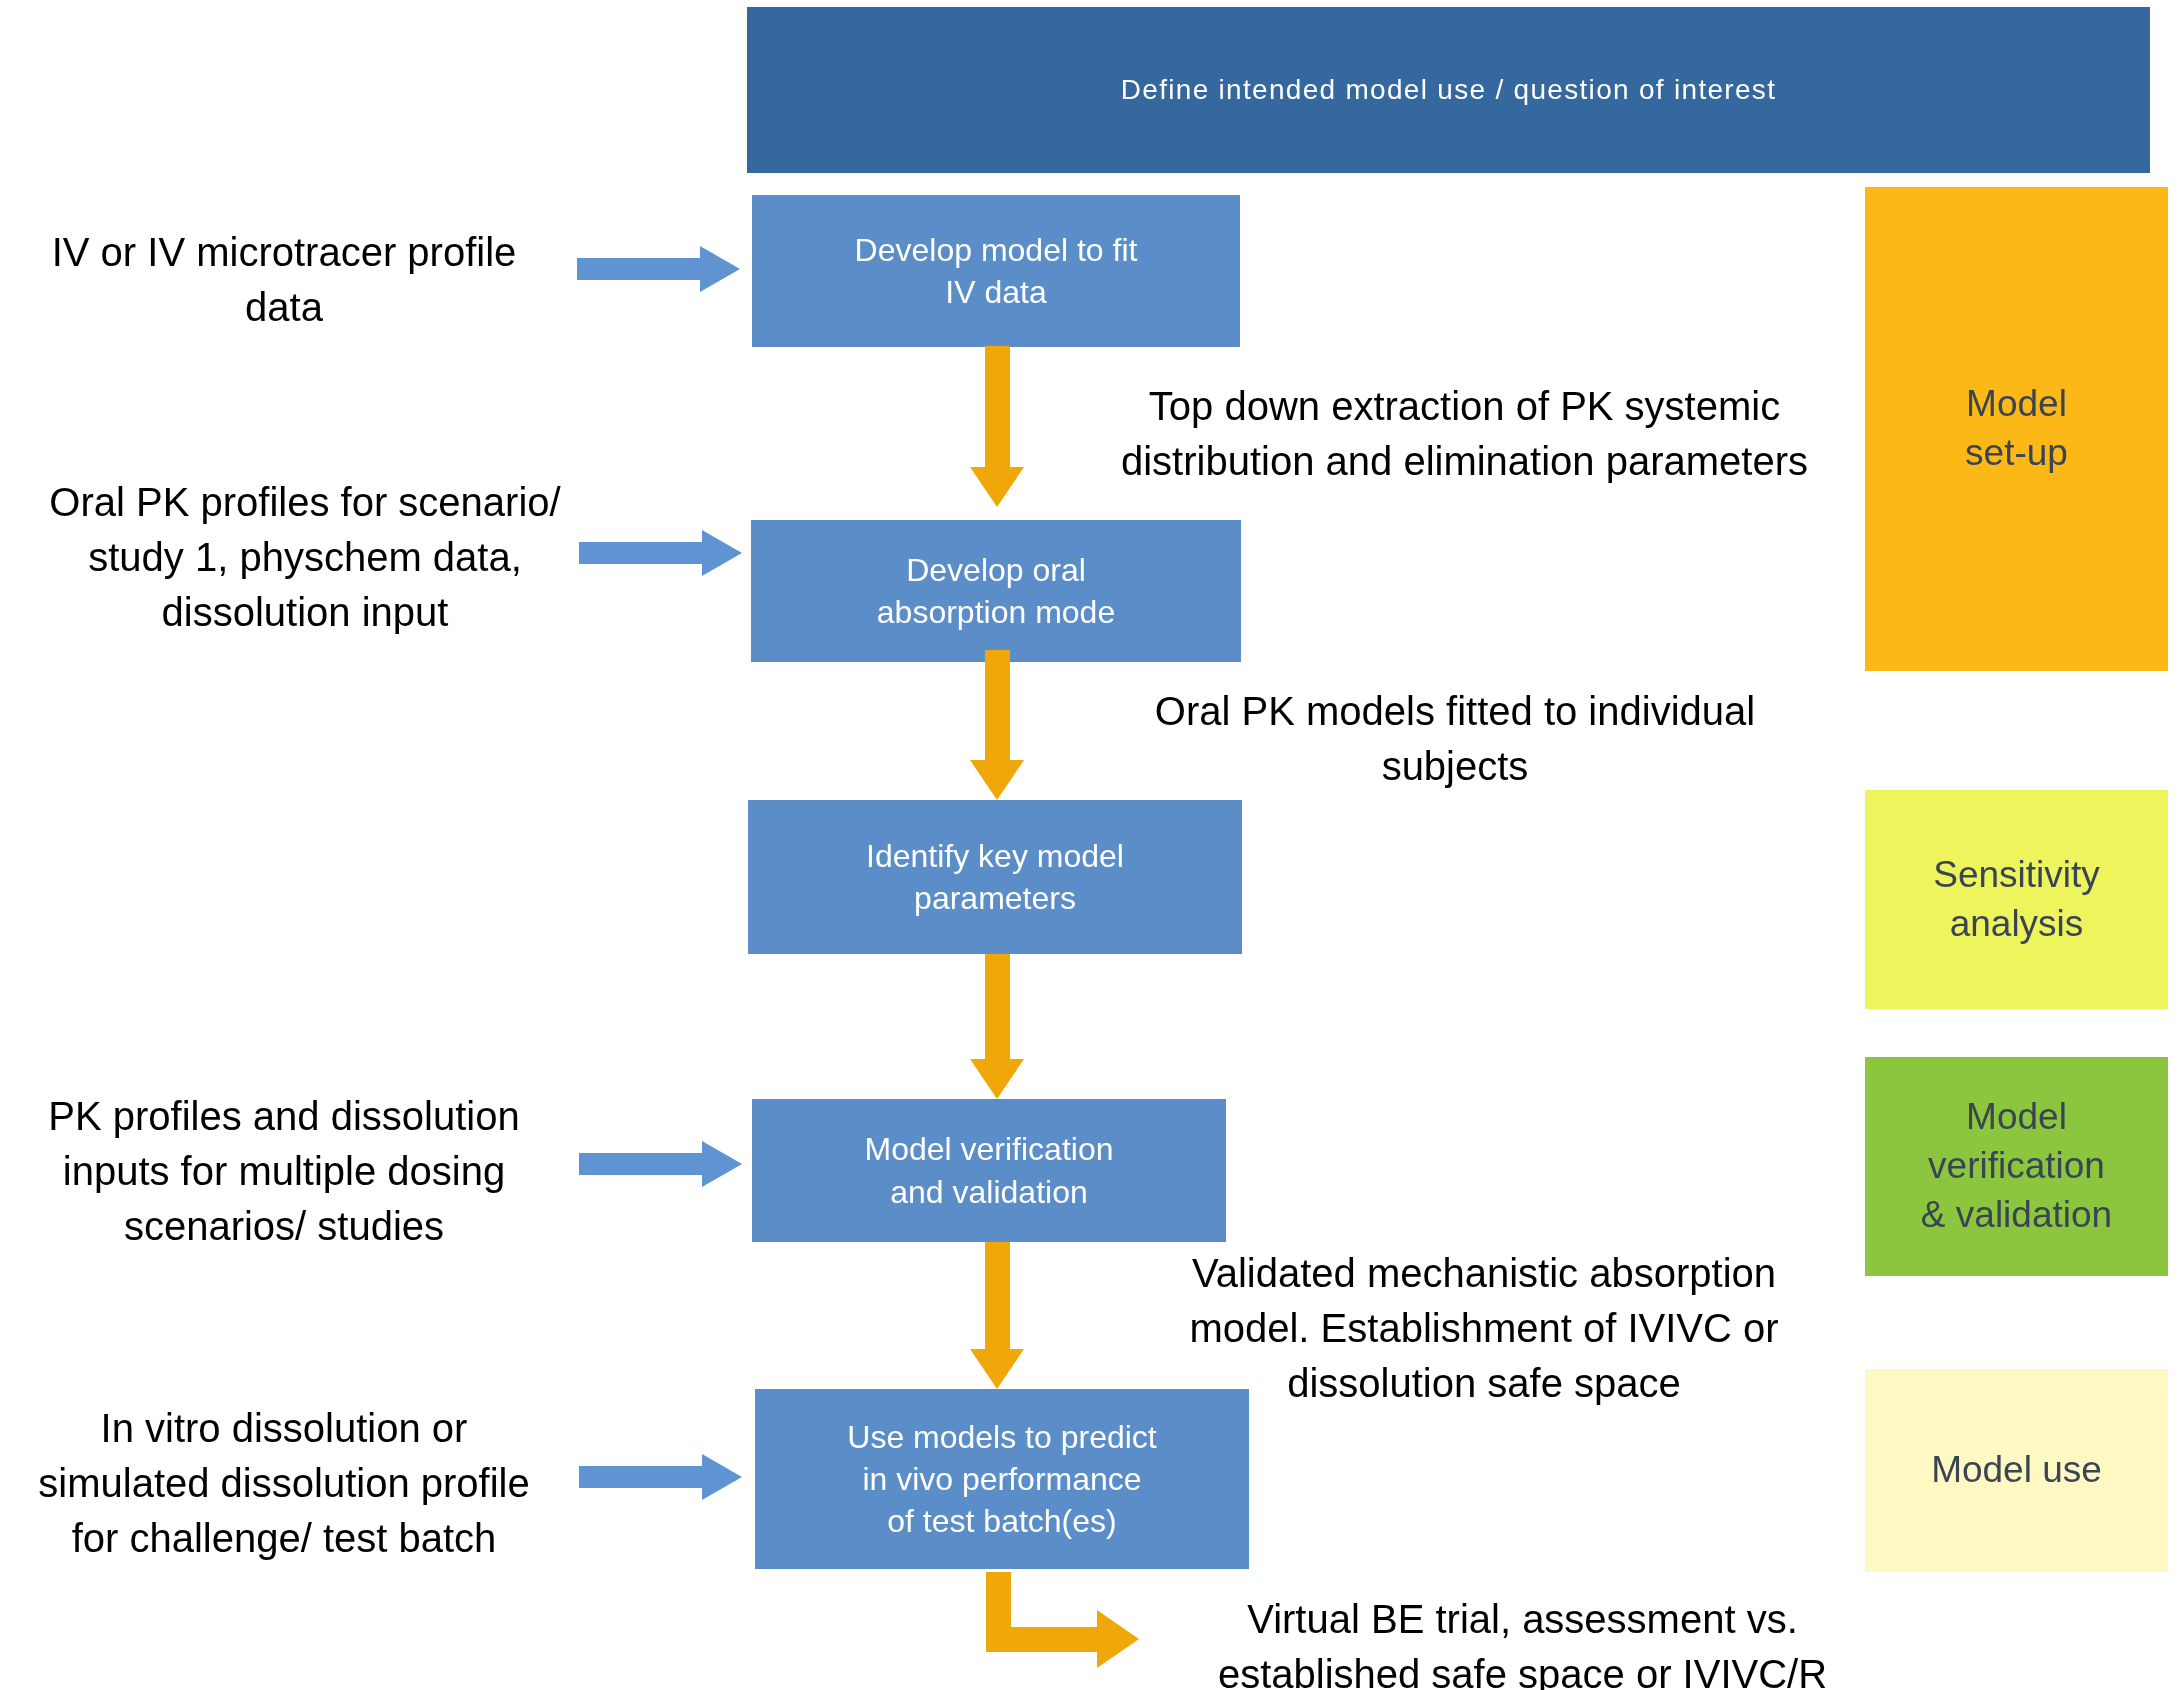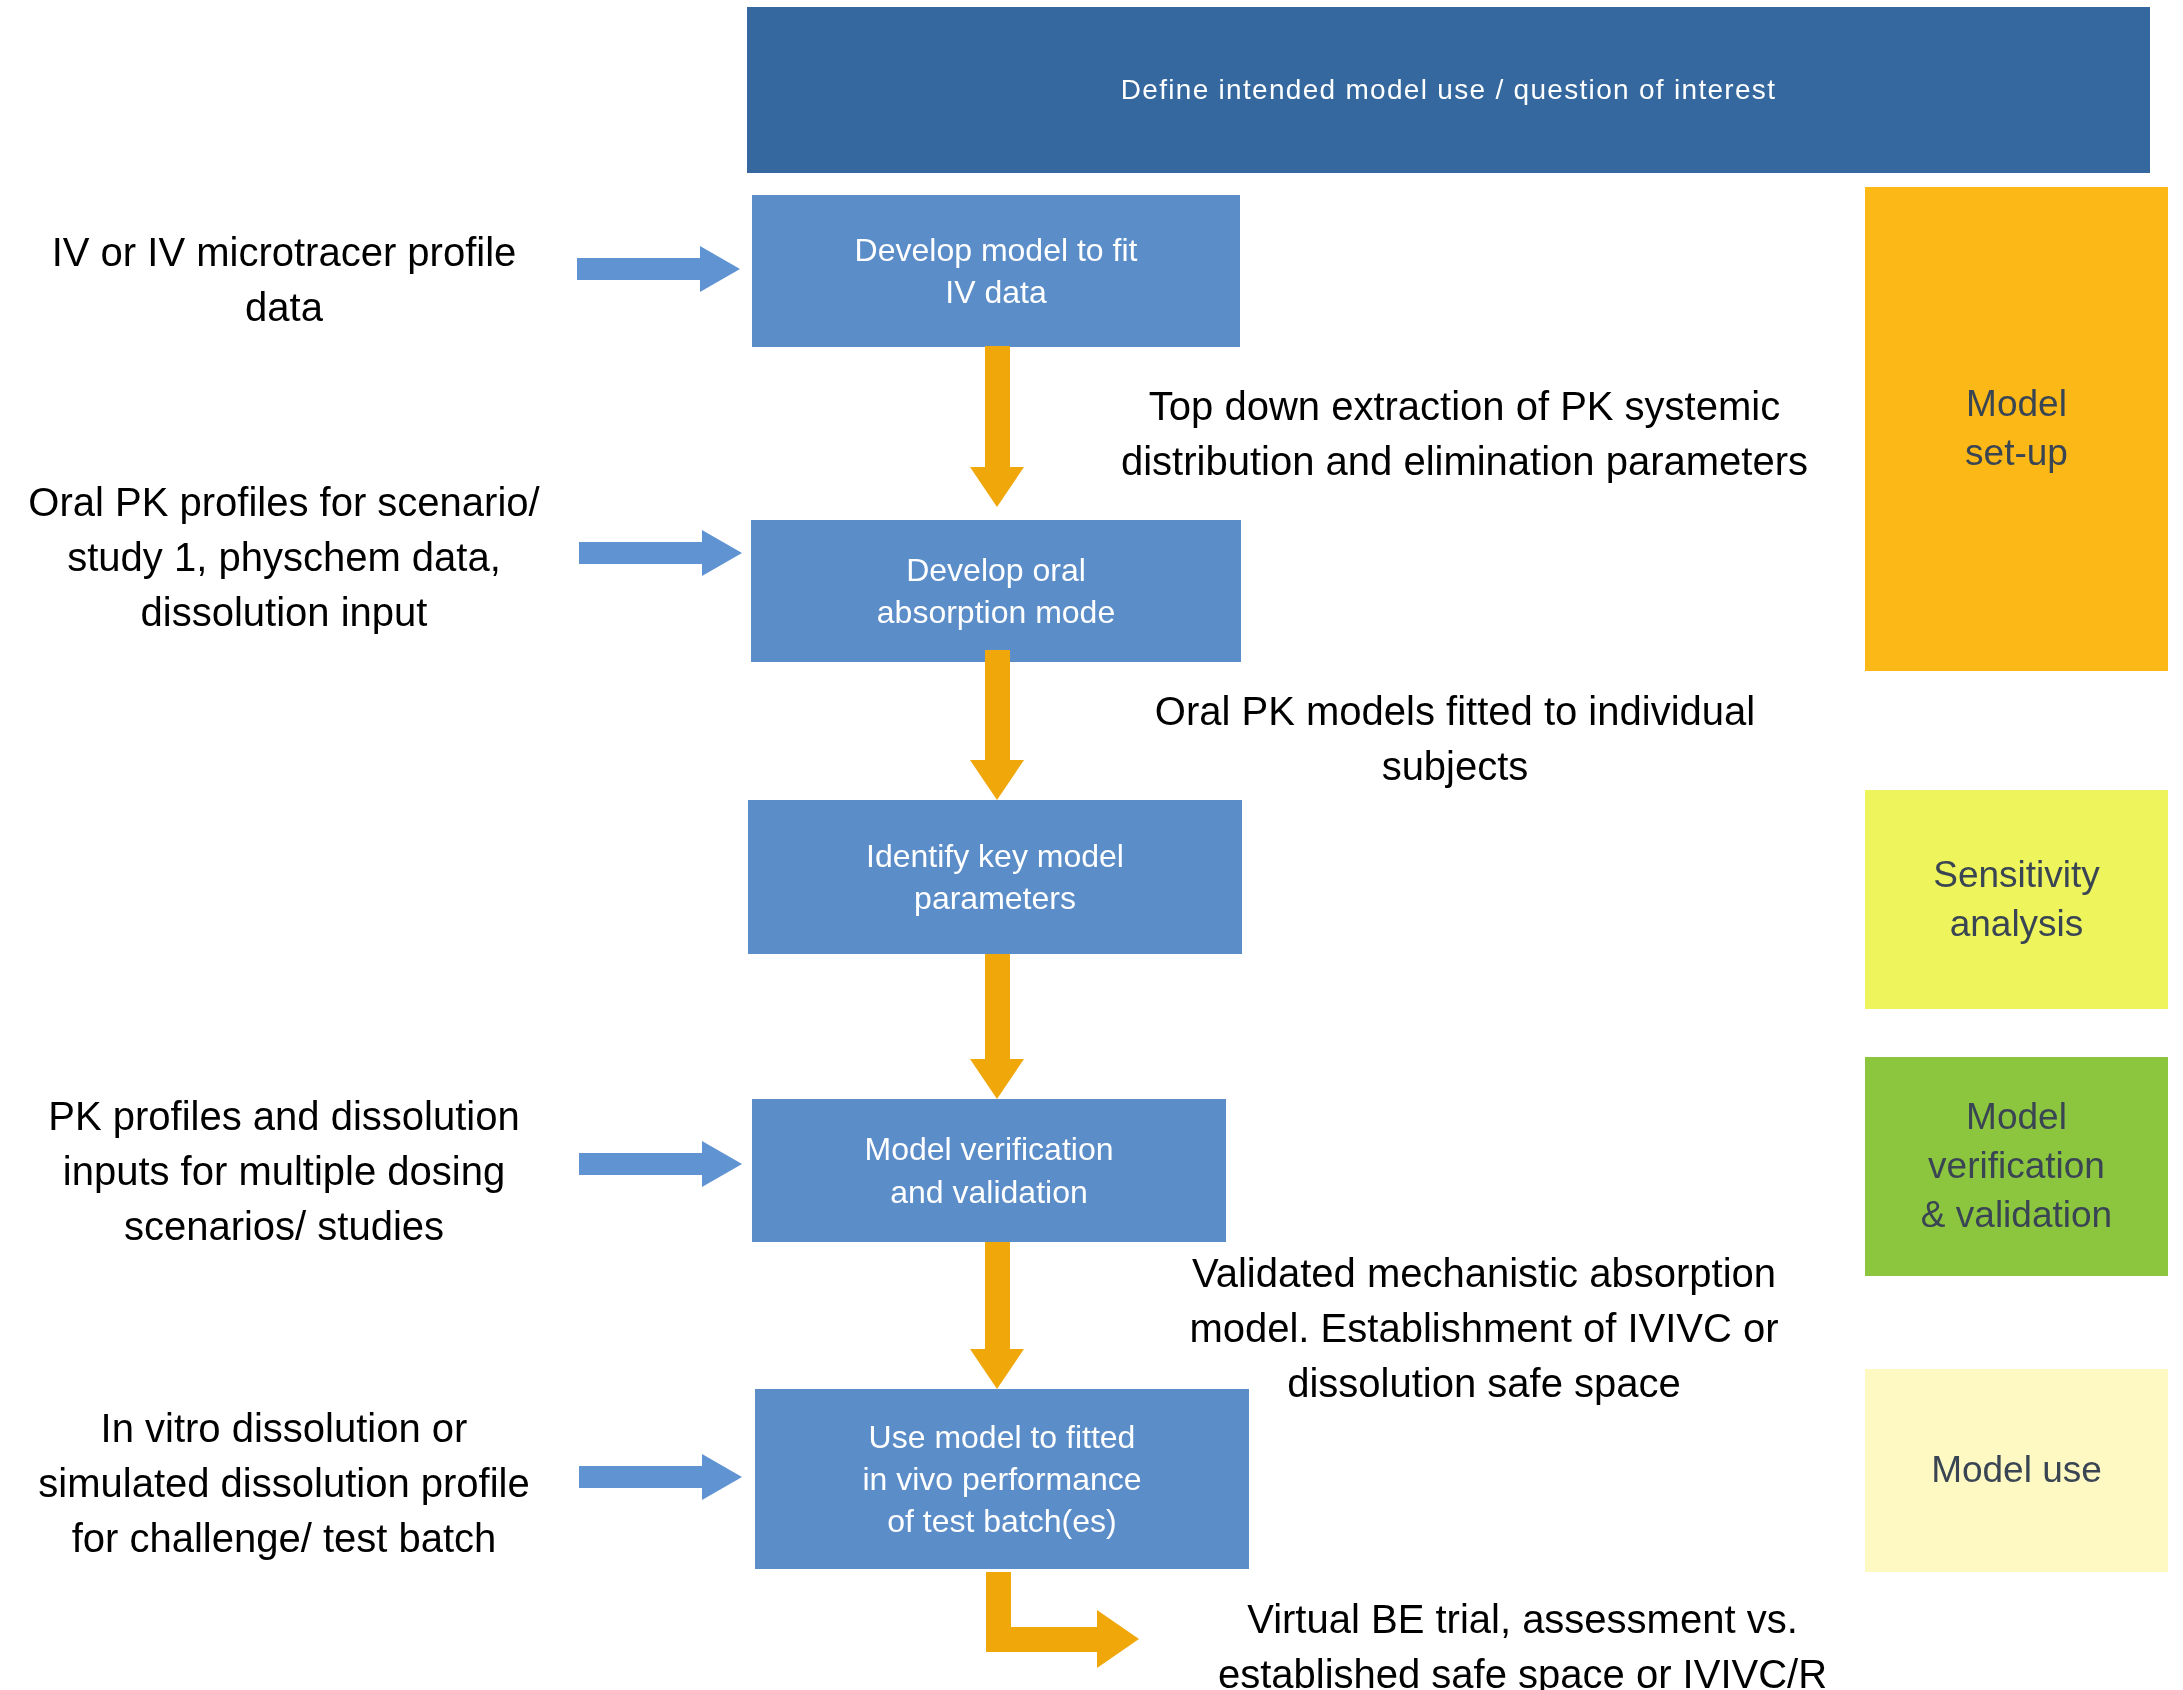--- a/index.html
+++ b/index.html
@@ -41,21 +41,21 @@
 
   <div class="abs pbox" style="left: 751px; top: 508px; width: 490px; height: 142px; background-color: rgb(91, 141, 200); margin-top: 12px;">Develop oral
 absorption mode</div>
 
   <div class="abs pbox" style="left: 748px; top: 800px; width: 494px; height: 154px; background-color: rgb(91, 141, 200);">Identify key model
 parameters</div>
 
   <div class="abs pbox" style="left: 752px; top: 1099px; width: 474px; height: 143px; background-color: rgb(91, 141, 200);">Model verification
 and validation</div>
 
-  <div class="abs pbox" style="left: 755px; top: 1389px; width: 494px; height: 180px; background-color: rgb(91, 141, 200);">Use model to fitted
+  <div class="abs pbox" style="left: 755px; top: 1389px; width: 494px; height: 180px; background-color: rgb(91, 141, 200);">Use models to predict
 in vivo performance
 of test batch(es)</div>
 
   <div class="abs" style="left:970px;top:346px;width:54px;height:161px;">
     <div class="shaft" style="left: 15px; top: 0px; width: 24.5px; height: 121px; background-color: rgb(240, 167, 10);"></div>
     <div class="tri" style="left:0;top:121px;border-left:27px solid transparent;border-right:27px solid transparent;border-top:40px solid #F0A70A;"></div>
   </div>
   <div class="abs" style="left:970px;top:650px;width:54px;height:150px;">
     <div class="shaft" style="left: 15px; top: 0px; width: 24.5px; height: 110px; background-color: rgb(240, 167, 10);"></div>
     <div class="tri" style="left:0;top:110px;border-left:27px solid transparent;border-right:27px solid transparent;border-top:40px solid #F0A70A;"></div>
@@ -88,21 +88,21 @@
     <div class="tri" style="left:123px;top:0;border-top:23px solid transparent;border-bottom:23px solid transparent;border-left:40px solid #5F93D2;"></div>
   </div>
   <div class="abs" style="left:579px;top:1454px;width:163px;height:46px;">
     <div class="shaft" style="left: 0px; top: 12.3px; width: 123px; height: 22px; background-color: rgb(95, 147, 210);"></div>
     <div class="tri" style="left:123px;top:0;border-top:23px solid transparent;border-bottom:23px solid transparent;border-left:40px solid #5F93D2;"></div>
   </div>
 
   <div class="abs llabel" style="left:0px;top:225px;width:568px;">IV or IV microtracer profile
 data</div>
 
-  <div class="abs llabel" style="left:0px;top:475px;width:568px;">Oral PK profiles for scenario/
+  <div class="abs llabel" style="left:0px;top:475px;width:568px;padding-left:21px;">Oral PK profiles for scenario/
 study 1, physchem data,
 dissolution input</div>
 
   <div class="abs llabel" style="left:0px;top:1089px;width:568px;">PK profiles and dissolution
 inputs for multiple dosing
 scenarios/ studies</div>
 
   <div class="abs llabel" style="left:0px;top:1401px;width:568px;">In vitro dissolution or
 simulated dissolution profile
 for challenge/ test batch</div>

